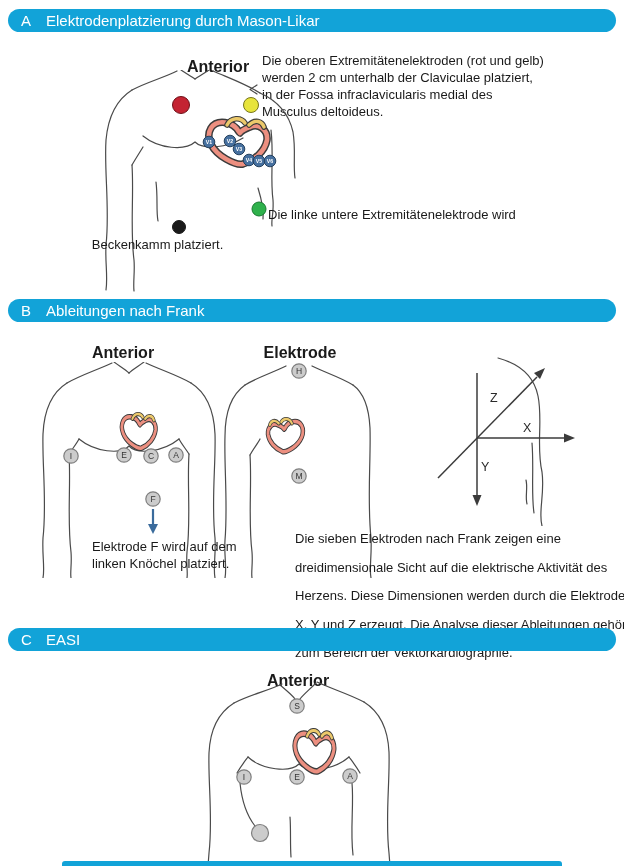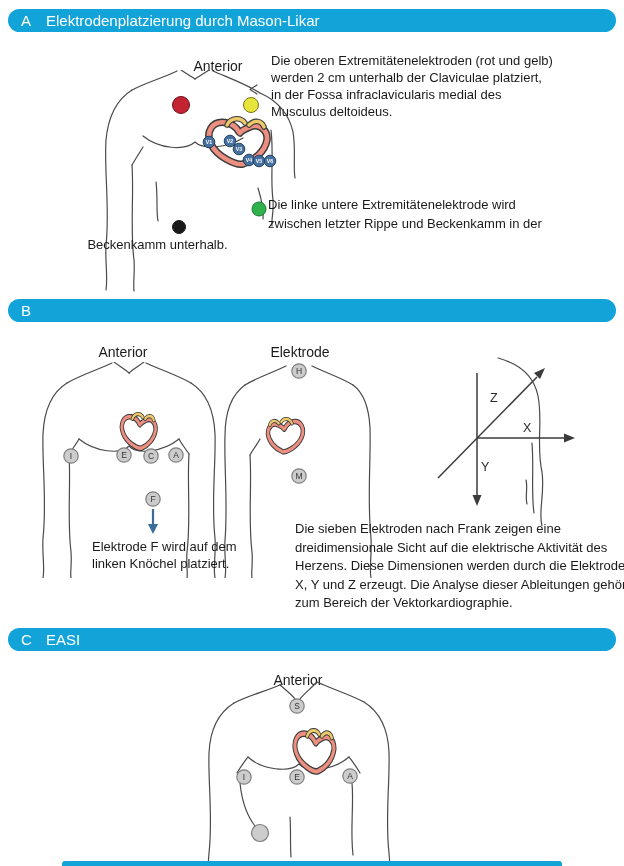--- a/index.html
+++ b/index.html
@@ -2,23 +2,23 @@
 <html><head>
 <meta charset="utf-8">
 <style>
   html,body{margin:0;padding:0;background:#fff;}
   .page{position:relative;width:624px;height:866px;background:#ffffff;overflow:hidden;
         font-family:"Liberation Sans",sans-serif;color:#1a1a1a;}
   .bar{position:absolute;left:8px;width:608px;height:23px;border-radius:12px;
        display:flex;align-items:center;color:#ffffff;font-size:15px;}
   .bar .letter{margin-left:13px;width:25px;flex:none;}
   .bar .title{white-space:nowrap;}
-  .lbl{position:absolute;width:120px;text-align:center;font-size:14px;}
+  .lbl{position:absolute;width:120px;text-align:center;font-size:16px;font-weight:bold;}
   .txt{position:absolute;font-size:13px;line-height:17px;}
-  .txt.lh18 div{line-height:18.5px;}
+  .txt.lh18 div{line-height:18.5px;margin-top:10px;}
   .txt.lh18, .txt.lh19{line-height:normal;}
   .txt.center{text-align:center;}
   .txt div{white-space:nowrap;}
   .fig{position:absolute;}
   .outline path{fill:none;stroke:#4a4a4a;stroke-width:1.2;stroke-linecap:round;stroke-linejoin:round;}
   .ax line{stroke:#3b3b3b;stroke-width:1.5;}
   .ax polygon{fill:#3b3b3b;stroke:none;}
   .ax text{font-size:12.5px;fill:#2a2a2a;}
   .hu{stroke:#3b3b3b;stroke-width:7.5;fill:none;stroke-linecap:round;}
   .hs{stroke:#ec8f80;stroke-width:4.6;fill:none;stroke-linecap:round;}
@@ -54,21 +54,21 @@
     </defs>
   </svg>
 
   <div class="bar" style="top: 9px; background-color: rgb(18, 163, 216);">
     <span class="letter">A</span>
     <span class="title">Elektrodenplatzierung durch Mason-Likar</span>
   </div>
 
   <div class="lbl" style="left:158px;top:58px">Anterior</div>
 
-  <div class="txt" style="left:271px;top:52px">
+  <div class="txt" style="left:262px;top:52px">
     <div>Die oberen Extremitätenelektroden (rot und gelb)</div>
     <div>werden 2 cm unterhalb der Claviculae platziert,</div>
     <div>in der Fossa infraclavicularis medial des</div>
     <div>Musculus deltoideus.</div>
   </div>
 
   <svg class="fig" style="left:85px;top:70px" width="220" height="222" viewBox="0 0 220 222">
     <g class="outline">
       <path d="M96,0 C102,4 107,7 110,9"></path>
       <path d="M124,0 C118,4 113,7 110,9"></path>
@@ -117,30 +117,30 @@
       </g>
     <g>
         <circle class="egreen" cx="174" cy="139" r="7"></circle>
       </g>
     <g>
         <circle class="eblack" cx="94" cy="157" r="6.5"></circle>
       </g>
   </svg>
 
   <div class="txt center" style="left:75px;top:236px;width:165px">
-    <div>Beckenkamm unterhalb.</div>
+    <div>Beckenkamm platziert.</div>
   </div>
 
   <div class="txt lh18" style="left:268px;top:196px">
     <div>Die linke untere Extremitätenelektrode wird</div>
-    <div>zwischen letzter Rippe und Beckenkamm in der</div>
   </div>
 
   <div class="bar" style="top: 299px; background-color: rgb(18, 163, 216);">
     <span class="letter">B</span>
+    <span class="title">Ableitungen nach Frank</span>
   </div>
 
   <div class="lbl" style="left:63px;top:344px">Anterior</div>
   <div class="lbl" style="left:240px;top:344px">Elektrode</div>
 
   <svg class="fig" style="left:33px;top:362px" width="206" height="216" viewBox="0 0 206 216">
     <g class="outline">
       <path d="M81,0 C88,5 93,8 96,11"></path>
       <path d="M111,0 C104,5 99,8 96,11"></path>
       <path d="M79,1 C64,8 48,13 34,21"></path>

